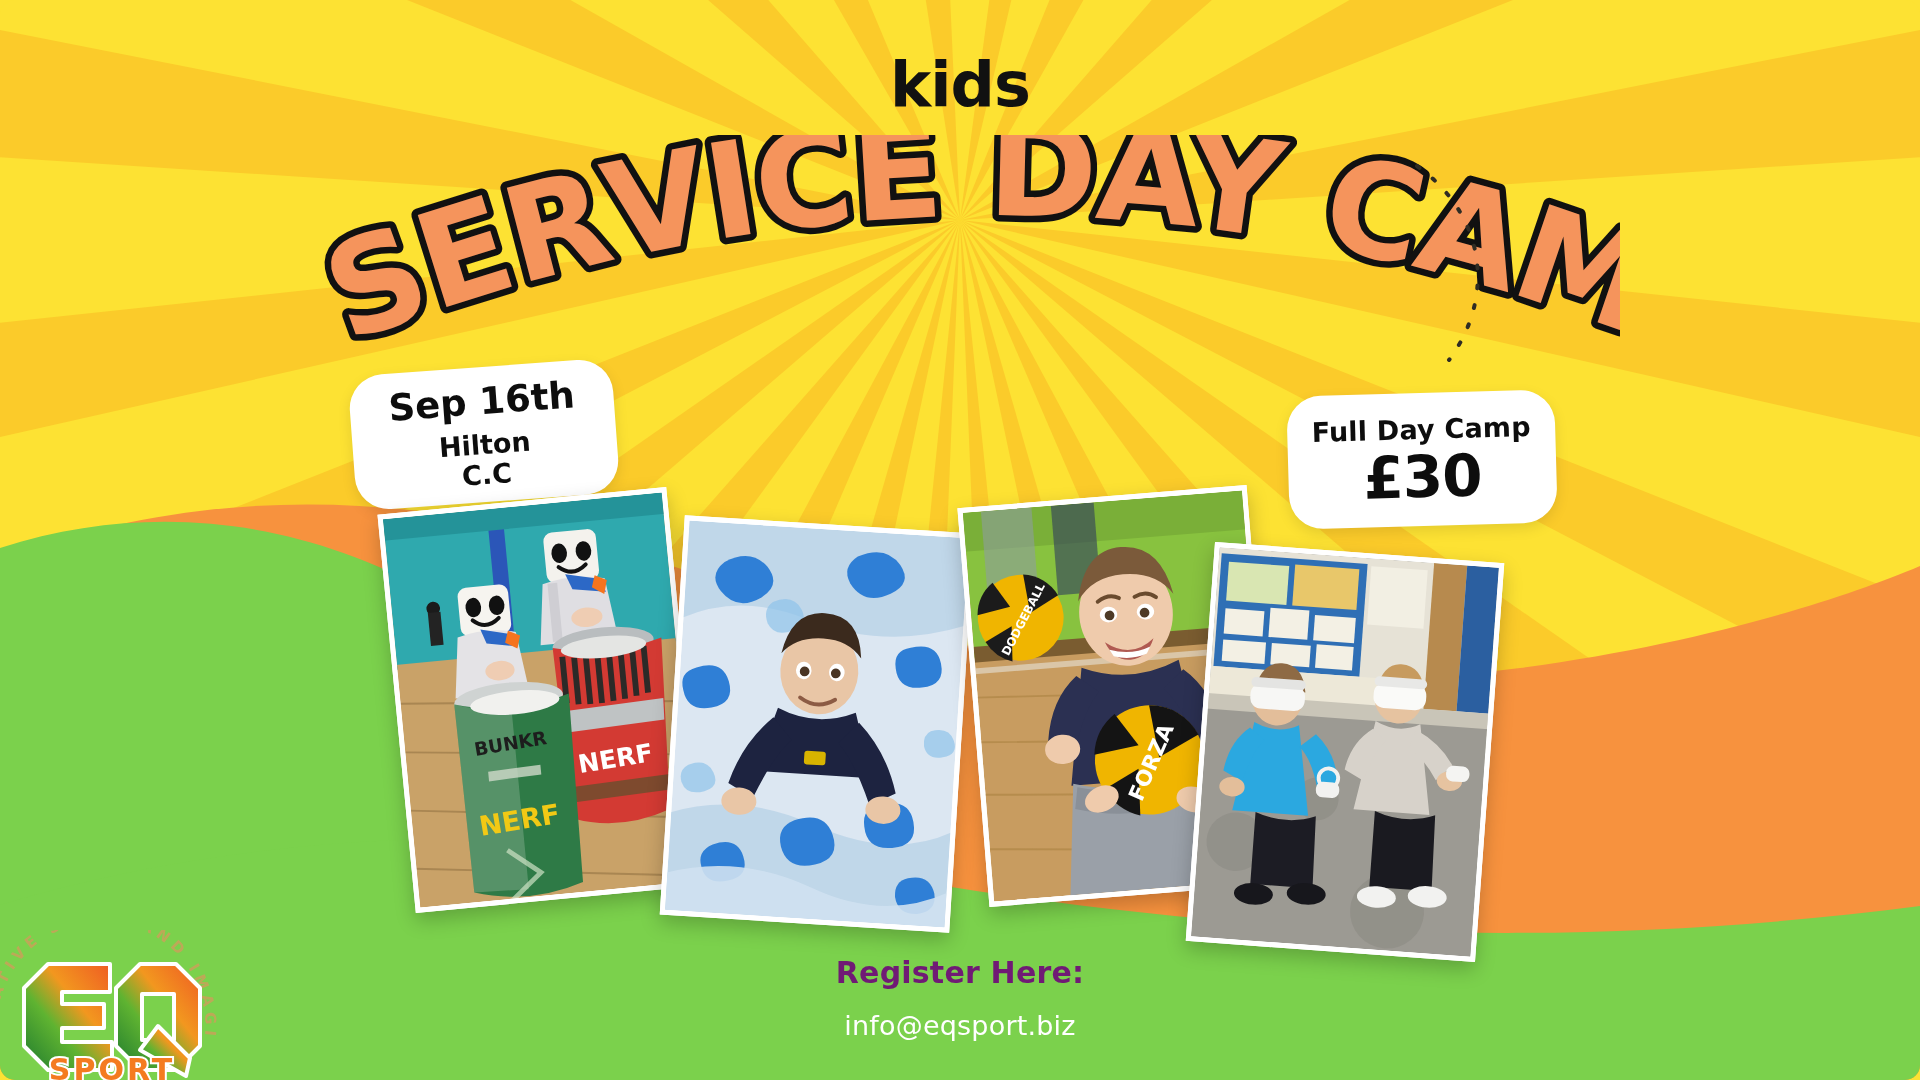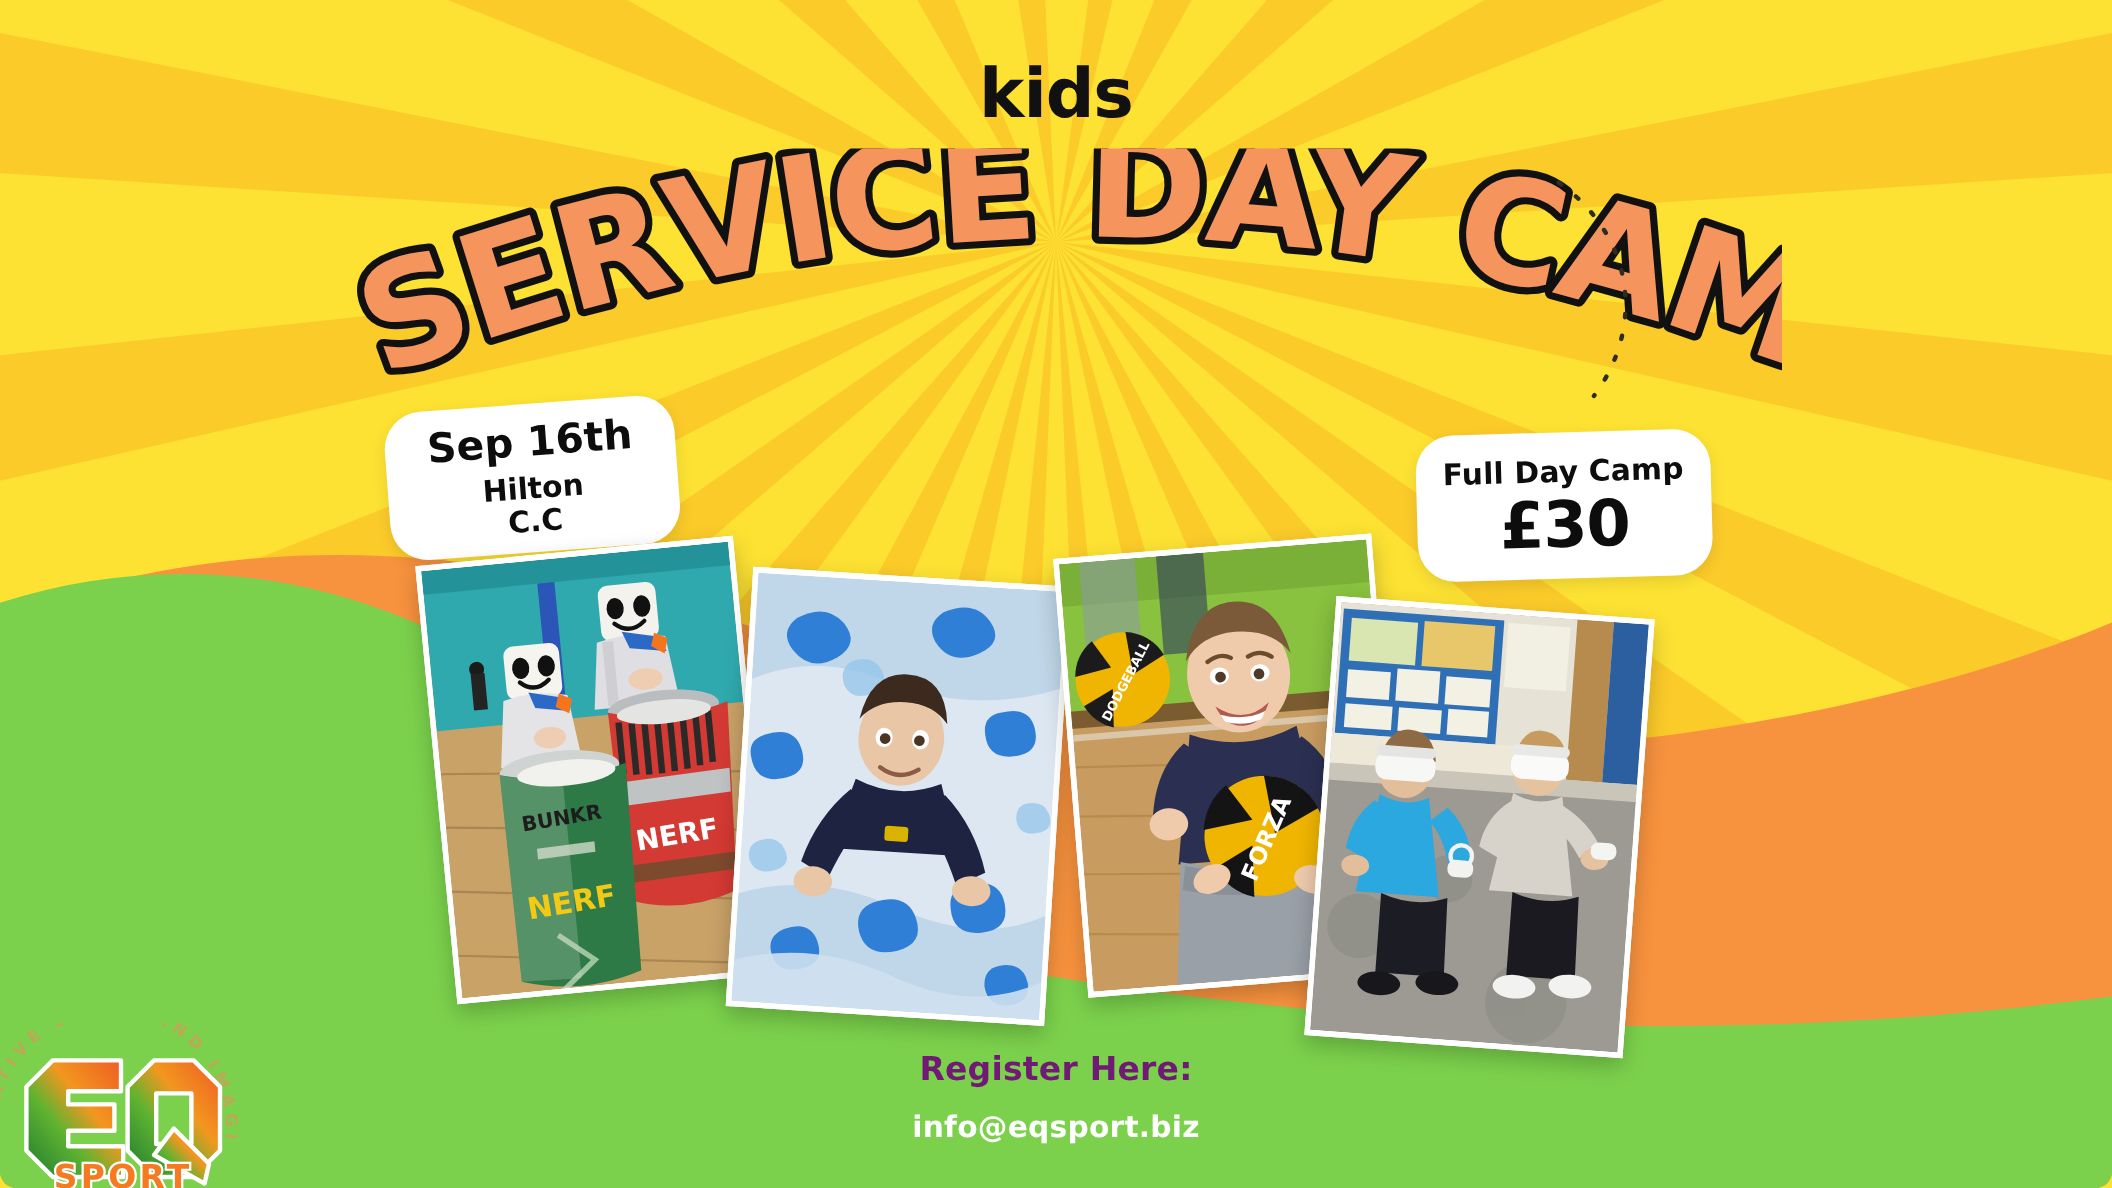--- a/index.html
+++ b/index.html
@@ -60,21 +60,21 @@
   .ph4 { left:1200px; top:552px; width:290px; height:400px; transform:rotate(4.2deg); }
 
   
   .reg-here {
     position:absolute; top:955px; left:0; width:1920px; text-align:center;
     font-family:"DejaVu Sans", sans-serif; font-weight:bold;
     font-size:30px; color:#701a75; letter-spacing:.2px;
   }
   .reg-email {
     position:absolute; top:1010px; left:0; width:1920px; text-align:center;
-    font-family:"DejaVu Sans", sans-serif; font-weight:bold;
+    font-family:"DejaVu Sans", sans-serif; font-weight:normal;
     font-size:27px; color:#FFFFFF; letter-spacing:.2px;
   }
 
   
   .logo { position:absolute; left:-10px; top:930px; width:240px; height:170px; }
 </style>
 </head>
 <body>
 
 <div id="poster">

